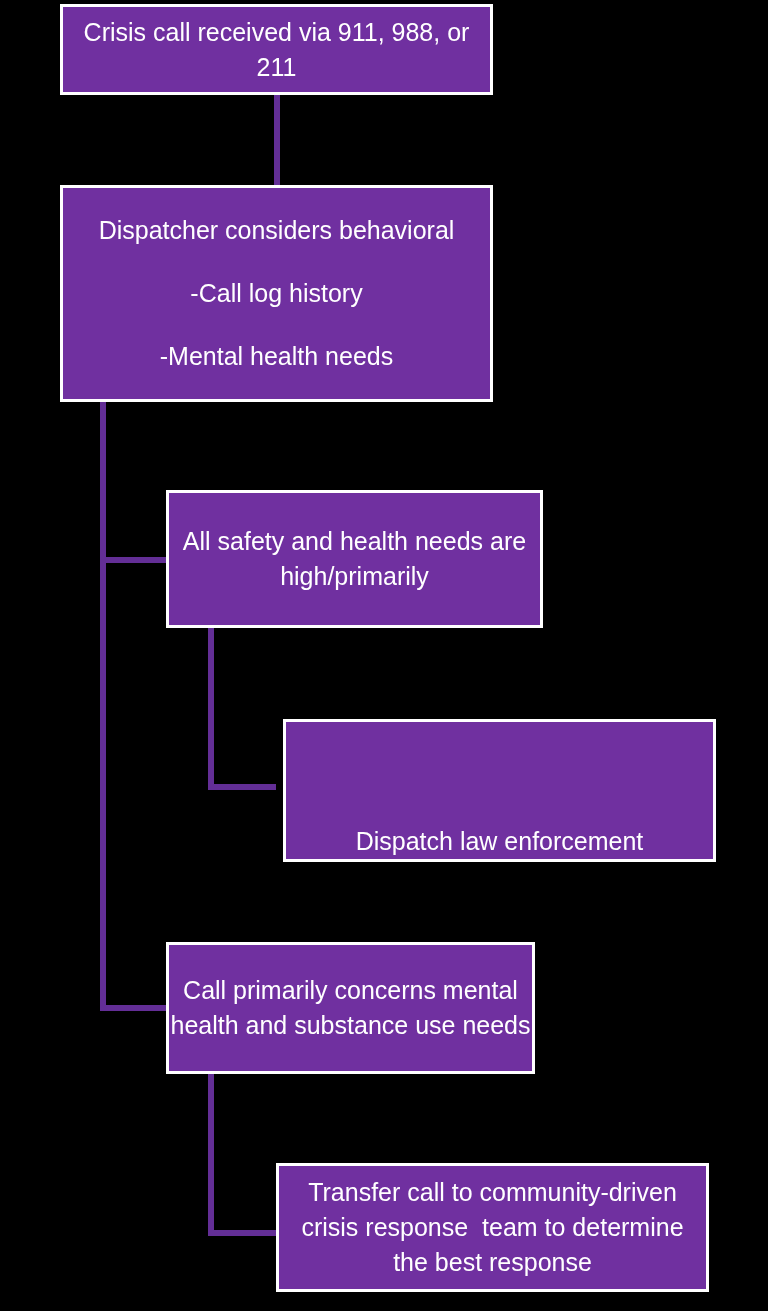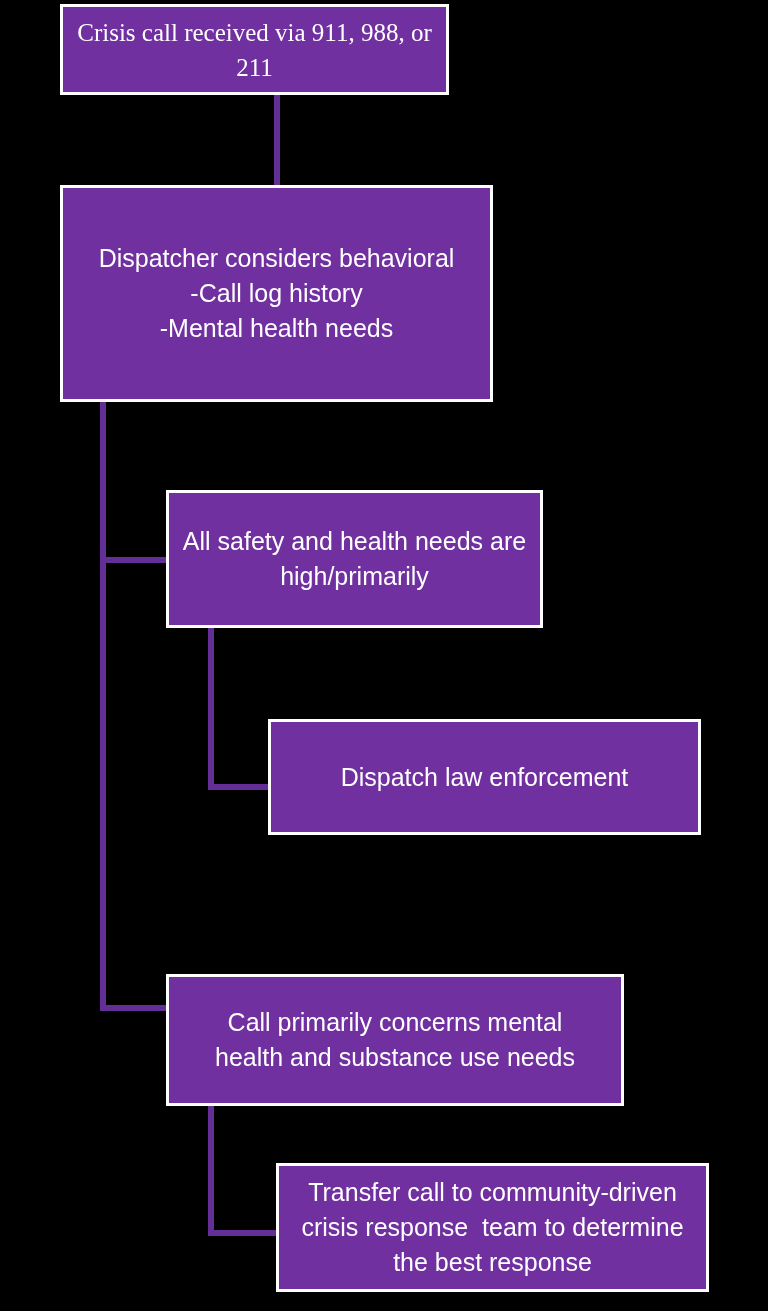--- a/index.html
+++ b/index.html
@@ -32,25 +32,25 @@
     font-size: 25px;
     line-height: 35px;
   }
   .line { white-space: pre; }
   .connector {
     position: absolute;
     background: var(--connector-color);
   }
 
   
-  #node-crisis     { left: 60px;  top: 4px;    width: 389px; height: 91px; font-family: Liberation Serif, serif;  }
-  #node-dispatcher { left: 60px;  top: 185px;  width: 433px; height: 217px; }
+  #node-crisis     { left: 60px;  top: 4px;    width: 433px; height: 91px;  }
+  #node-dispatcher { left: 60px;  top: 185px;  width: 433px; height: 217px; gap: 28px; }
   #node-high       { left: 166px; top: 490px;  width: 377px; height: 138px; }
-  #node-law        { left: 268px; top: 719px;  width: 433px; height: 116px; }
-  #node-mental     { left: 166px; top: 942px;  width: 458px; height: 132px; margin-top: 32px; }
+  #node-law        { left: 283px; top: 719px;  width: 433px; height: 143px; justify-content: flex-end; }
+  #node-mental     { left: 166px; top: 942px;  width: 369px; height: 132px; }
   #node-transfer   { left: 276px; top: 1163px; width: 433px; height: 129px; }
 
   
   #conn-top        { left: 274px; top: 95px;   width: 6px;  height: 90px;  }
   #conn-left       { left: 100px; top: 402px;  width: 6px;  height: 609px; }
   #conn-branch1    { left: 100px; top: 557px;  width: 66px; height: 6px;   }
   #conn-law-v      { left: 208px; top: 628px;  width: 6px;  height: 162px; }
   #conn-law-h      { left: 208px; top: 784px;  width: 68px; height: 6px;   }
   #conn-branch2    { left: 100px; top: 1005px; width: 66px; height: 6px;   }
   #conn-transfer-v { left: 208px; top: 1074px; width: 6px;  height: 162px; }

